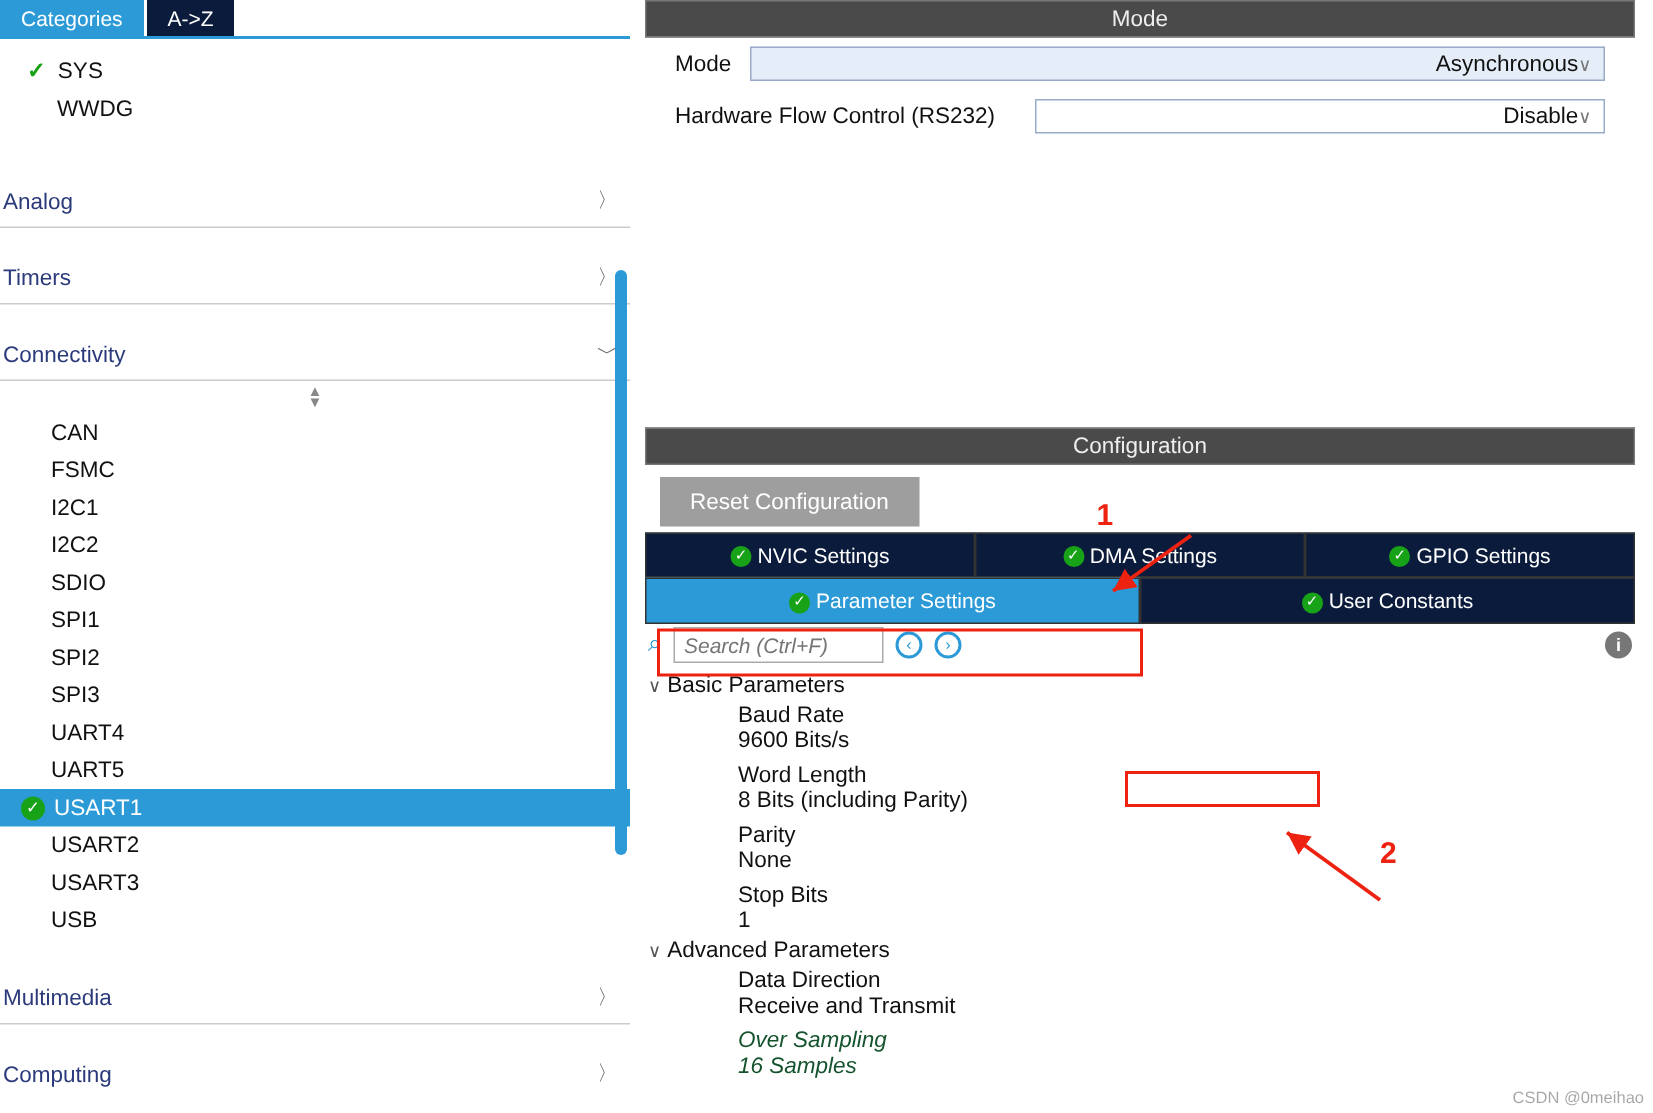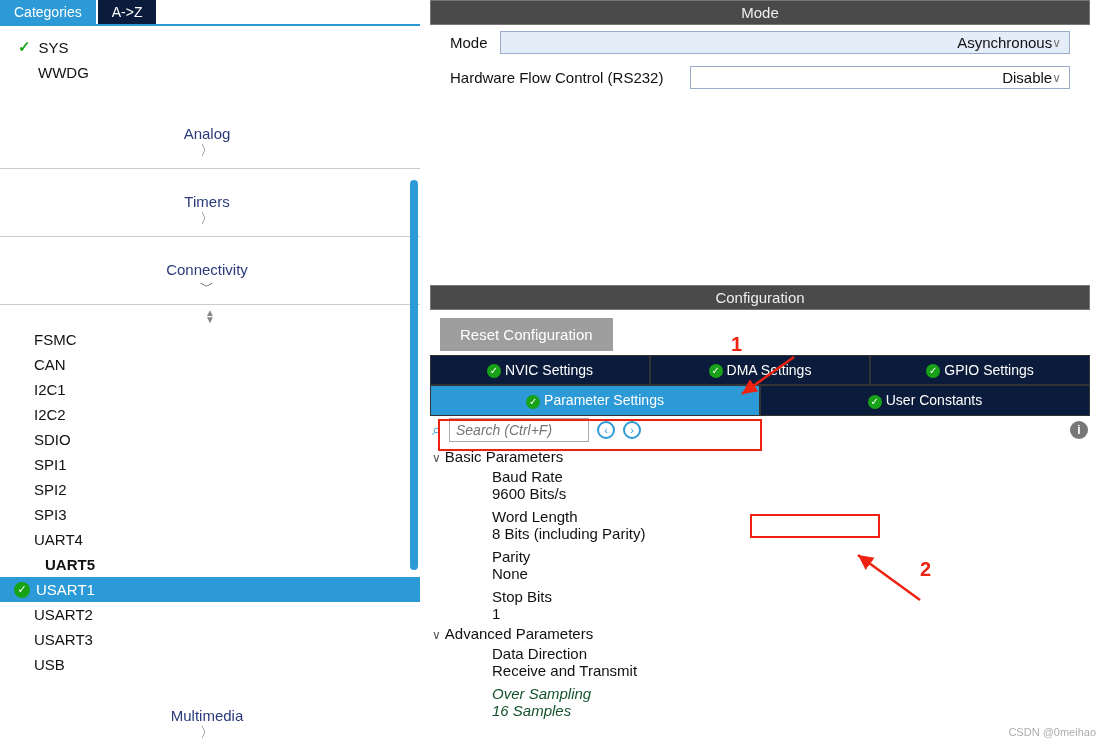--- a/index.html
+++ b/index.html
@@ -14,21 +14,21 @@
 .tab-az { background: #0b1b3b; color: #fff; margin-left: 2px; }
 
 .cat-underline { height: 2px; background: #2b9ad6; margin-bottom: 8px; }
 
 .tree-item { display: flex; align-items: center; padding: 4px 18px; font-size: 15px; color: #111; }
 .tree-item .check { color: #18a218; margin-right: 8px; font-weight: bold; }
 .tree-item.sel { background: #2b9ad6; color: #fff; }
 .tree-item.sel .check-circle { display: inline-flex; }
 .check-circle { width: 16px; height: 16px; border-radius: 50%; background: #18a218; color: #fff; align-items: center; justify-content: center; font-size: 11px; margin-right: 6px; }
 
-.section-row { display: flex; justify-content: space-between; align-items: center; padding: 10px 8px 8px 2px; border-bottom: 1px solid #ccc; color: #2b3a7a; font-size: 15px; cursor: pointer; flex-direction: column; }
+.section-row { display: flex; justify-content: space-between; align-items: center; padding: 10px 8px 8px 2px; border-bottom: 1px solid #ccc; color: #2b3a7a; font-size: 15px; cursor: pointer; }
 .section-row .chev { color: #666; font-size: 14px; }
 
 .sort-handle { text-align: center; color: #888; font-size: 10px; line-height: 7px; padding: 4px 0; }
 
 .left-scrollbar { position: absolute; right: 2px; top: 180px; width: 8px; height: 390px; background: #2b9ad6; border-radius: 4px; }
 
 .darkbar { background: #4a4a4a; color: #eee; text-align: center; font-size: 15px; padding: 3px 0; border: 1px solid #777; }
 
 .form-row { display: flex; align-items: center; padding: 6px 20px; font-size: 15px; color: #111; }
 .form-row .lbl { width: 240px; }
@@ -99,47 +99,47 @@
   </div>
   <div style="height:14px"></div>
   <div class="section-row">
     <span>Connectivity</span>
     <span class="chev">﹀</span>
   </div>
   <div class="sort-handle">▲<br>▼</div>
 
   <div id="conn-items">
       <div class="tree-item" style="padding-left: 34px;">
+        <span>CAN</span>
+      </div>
+      <div class="tree-item" style="padding-left: 34px;">
         <span>FSMC</span>
       </div>
       <div class="tree-item" style="padding-left: 34px;">
-        <span>CAN</span>
-      </div>
-      <div class="tree-item" style="padding-left: 34px;">
         <span>I2C1</span>
       </div>
       <div class="tree-item" style="padding-left: 34px;">
         <span>I2C2</span>
       </div>
       <div class="tree-item" style="padding-left: 34px;">
         <span>SDIO</span>
       </div>
       <div class="tree-item" style="padding-left: 34px;">
         <span>SPI1</span>
       </div>
       <div class="tree-item" style="padding-left: 34px;">
         <span>SPI2</span>
       </div>
       <div class="tree-item" style="padding-left: 34px;">
         <span>SPI3</span>
       </div>
       <div class="tree-item" style="padding-left: 34px;">
         <span>UART4</span>
       </div>
-      <div class="tree-item" style="padding-left: 45px; font-weight: bold;">
+      <div class="tree-item" style="padding-left: 34px;">
         <span>UART5</span>
       </div>
       <div class="tree-item sel" style="padding-left: 14px;">
         <span class="check-circle" style="display: inline-flex;">✓</span>
         <span>USART1</span>
       </div>
       <div class="tree-item" style="padding-left: 34px;">
         <span>USART2</span>
       </div>
       <div class="tree-item" style="padding-left: 34px;">

